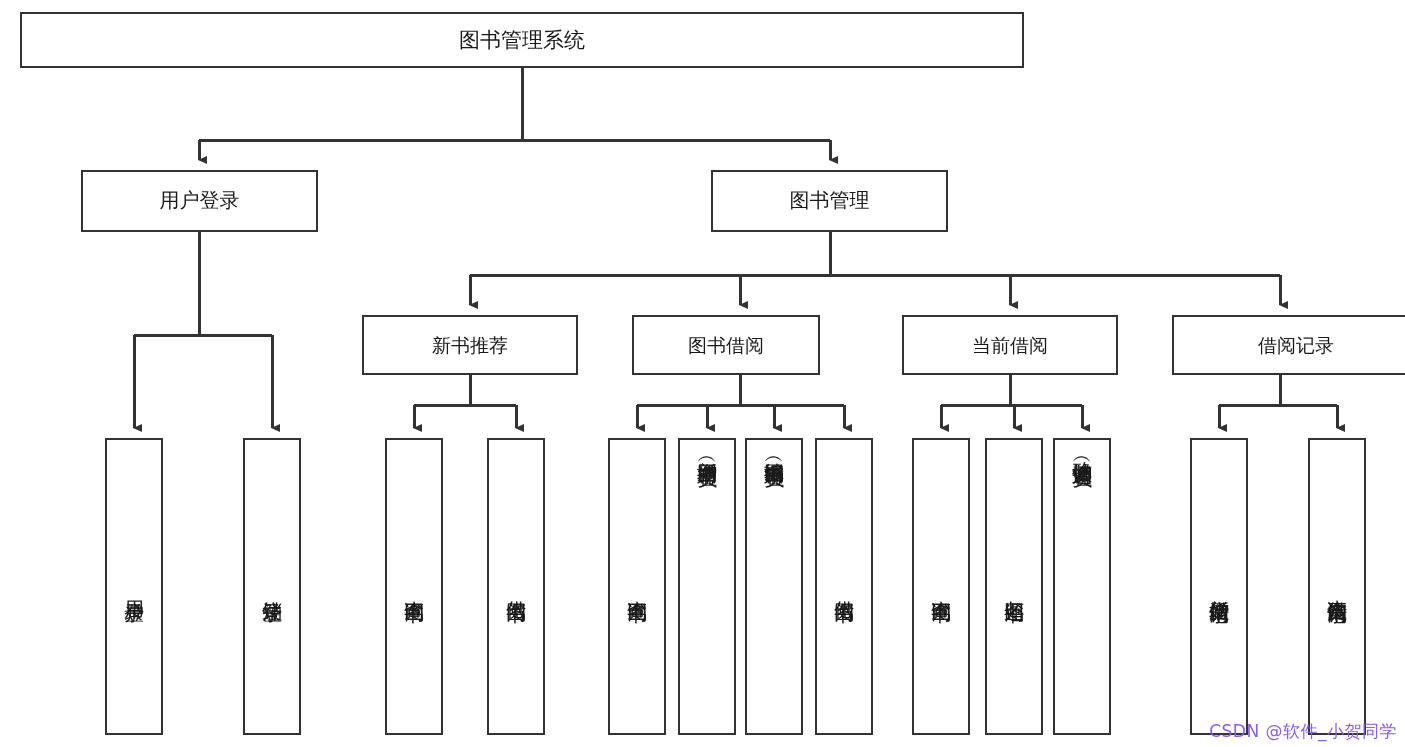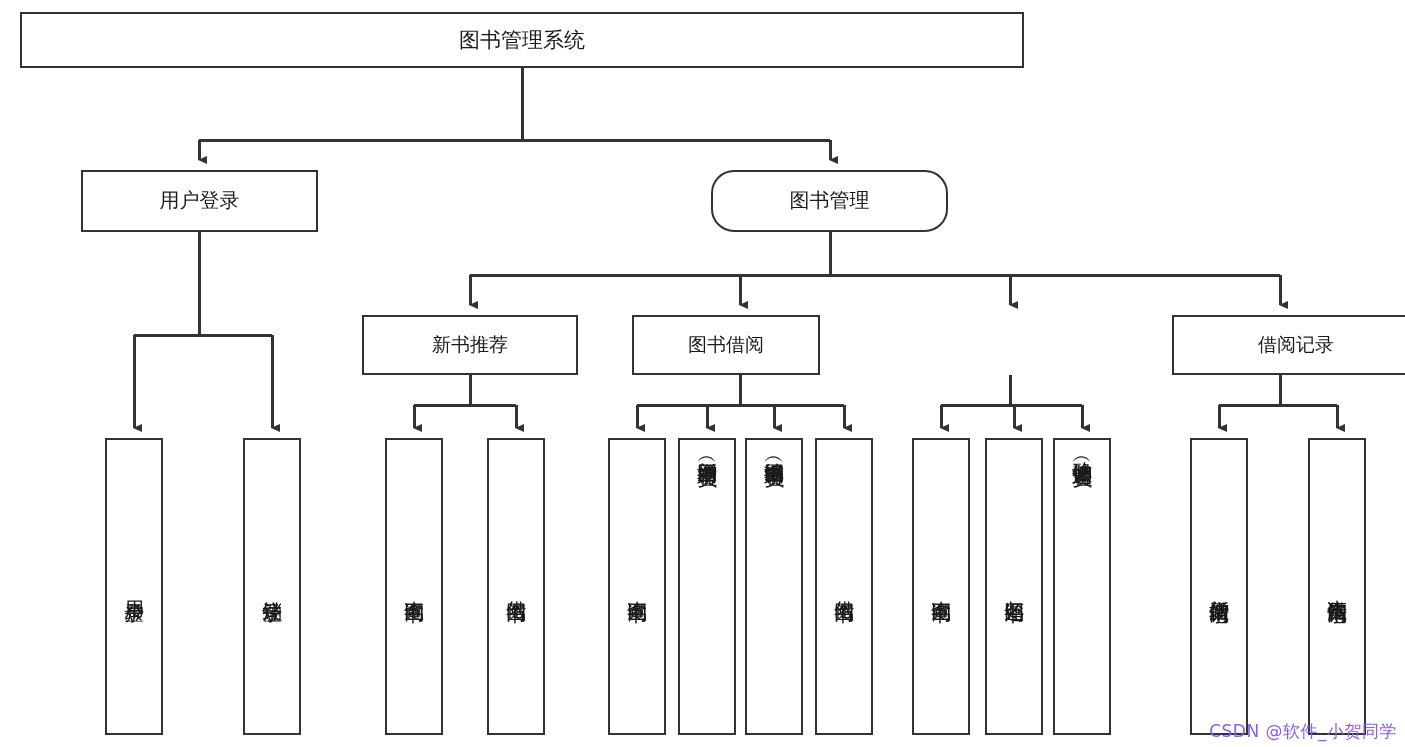--- a/index.html
+++ b/index.html
@@ -38,21 +38,20 @@
     line-height: 1.18;
   }
   .node.root {
     font-size: 21px;
   }
   .node.lvl2 {
     font-size: 20px;
   }
   .node.lvl3 {
     font-size: 19px;
-    font-family: Liberation Serif, serif;
   }
   .node.leaf {
     font-size: 20px;
     writing-mode: vertical-rl;
     text-orientation: upright;
     align-items: center;
     justify-content: center;
     padding: 6px 0;
     letter-spacing: 1px;
   }
@@ -128,30 +127,33 @@
     </g>
   </svg>
 
   <div class="node root" style="left:20px;top:12px;width:1004px;height:56px;">
     <span class="node-label">图书管理系统</span>
   </div>
 
   <div class="node lvl2" style="left:81px;top:170px;width:237px;height:62px;">
     <span class="node-label">用户登录</span>
   </div>
-  <div class="node lvl2" style="left:711px;top:170px;width:237px;height:62px;border-radius:23px;">
+  <div class="node lvl2" style="left:711px;top:170px;width:237px;height:62px;">
     <span class="node-label">图书管理</span>
   </div>
 
   <div class="node lvl3" style="left:362px;top:315px;width:216px;height:60px;">
     <span class="node-label">新书推荐</span>
   </div>
   <div class="node lvl3" style="left:632px;top:315px;width:188px;height:60px;">
     <span class="node-label">图书借阅</span>
   </div>
+  <div class="node lvl3" style="left:902px;top:315px;width:216px;height:60px;">
+    <span class="node-label">当前借阅</span>
+  </div>
   <div class="node lvl3" style="left:1172px;top:315px;width:248px;height:60px;">
     <span class="node-label">借阅记录</span>
   </div>
 
   <div class="node leaf" style="left:105px;top:438px;width:58px;height:297px;">
     <span class="node-label">用户登录</span>
   </div>
   <div class="node leaf" style="left:243px;top:438px;width:58px;height:297px;">
     <span class="node-label">注销登录</span>
   </div>

